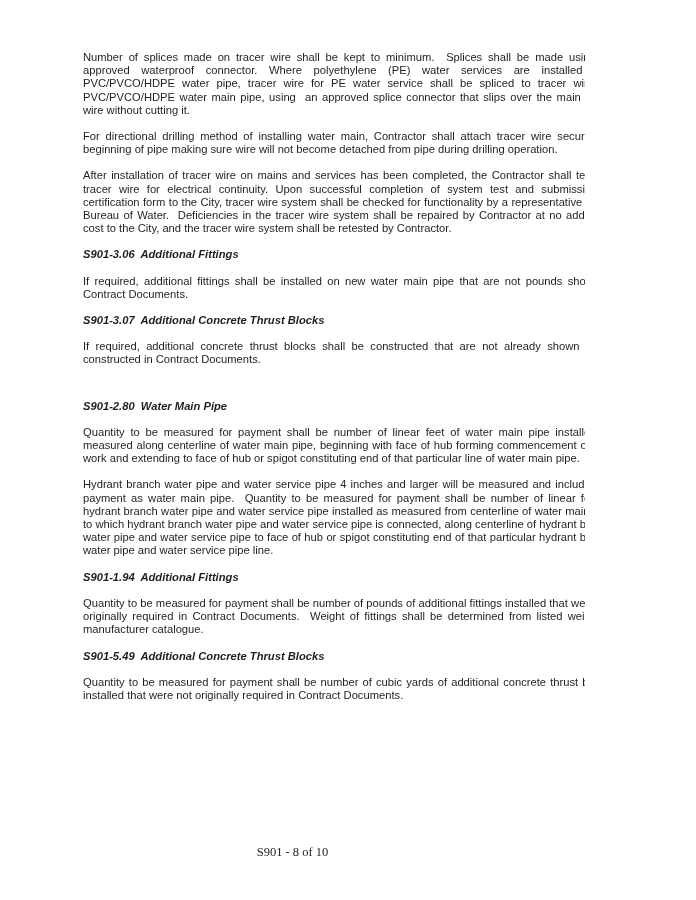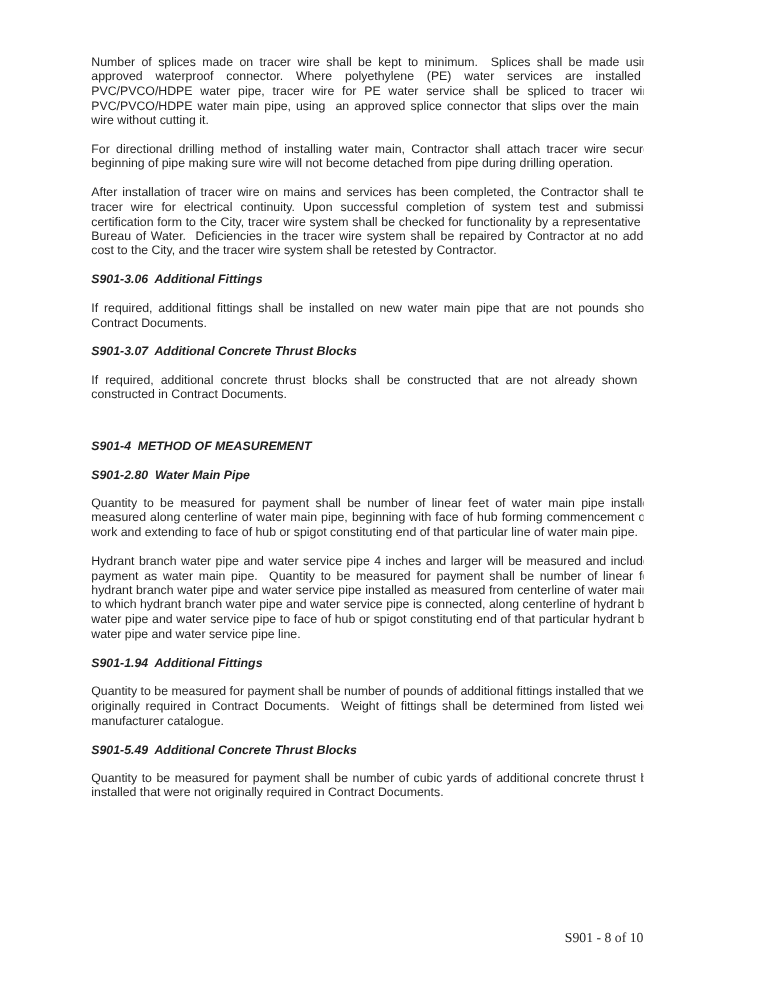--- a/index.html
+++ b/index.html
@@ -36,40 +36,39 @@
     font-style: italic;
   }
   .section-gap {
     height: 20px;
   }
   .footer {
     position: absolute;
     left: 0;
     right: 0;
     top: 845px;
-    text-align: right;
+    text-align: center;
     font-family: "Liberation Serif", serif;
     font-size: 12.5px;
     color: #1f1f1f;
   }
 </style>
 </head>
 <body>
 
 <div class="page">
   <div class="content">
     <p class="para">Number of splices made on tracer wire shall be kept to minimum.  Splices shall be made using an approved waterproof connector. Where polyethylene (PE) water services are installed with PVC/PVCO/HDPE water pipe, tracer wire for PE water service shall be spliced to tracer wire for PVC/PVCO/HDPE water main pipe, using  an approved splice connector that slips over the main tracer wire without cutting it.</p>
     <p class="para">For directional drilling method of installing water main, Contractor shall attach tracer wire securely at beginning of pipe making sure wire will not become detached from pipe during drilling operation.</p>
     <p class="para">After installation of tracer wire on mains and services has been completed, the Contractor shall test the tracer wire for electrical continuity. Upon successful completion of system test and submission of certification form to the City, tracer wire system shall be checked for functionality by a representative of the Bureau of Water.  Deficiencies in the tracer wire system shall be repaired by Contractor at no additional cost to the City, and the tracer wire system shall be retested by Contractor.</p>
     <p class="heading">S901-3.06  Additional Fittings</p>
     <p class="para">If required, additional fittings shall be installed on new water main pipe that are not pounds shown in Contract Documents.</p>
     <p class="heading">S901-3.07  Additional Concrete Thrust Blocks</p>
     <p class="para">If required, additional concrete thrust blocks shall be constructed that are not already shown to be constructed in Contract Documents.</p>
     <div class="section-gap"></div>
-    <p class="heading">S901-4  METHOD OF MEASUREMENT</p>
     <p class="heading">S901-2.80  Water Main Pipe</p>
     <p class="para">Quantity to be measured for payment shall be number of linear feet of water main pipe installed as measured along centerline of water main pipe, beginning with face of hub forming commencement of new work and extending to face of hub or spigot constituting end of that particular line of water main pipe.</p>
     <p class="para">Hydrant branch water pipe and water service pipe 4 inches and larger will be measured and included for payment as water main pipe.  Quantity to be measured for payment shall be number of linear feet of hydrant branch water pipe and water service pipe installed as measured from centerline of water main pipe to which hydrant branch water pipe and water service pipe is connected, along centerline of hydrant branch water pipe and water service pipe to face of hub or spigot constituting end of that particular hydrant branch water pipe and water service pipe line.</p>
     <p class="heading">S901-1.94  Additional Fittings</p>
     <p class="para">Quantity to be measured for payment shall be number of pounds of additional fittings installed that were not originally required in Contract Documents.  Weight of fittings shall be determined from listed weight in manufacturer catalogue.</p>
     <p class="heading">S901-5.49  Additional Concrete Thrust Blocks</p>
     <p class="para">Quantity to be measured for payment shall be number of cubic yards of additional concrete thrust blocks installed that were not originally required in Contract Documents.</p>
   </div>
   <div class="footer">S901 - 8 of 10</div>
 </div>

